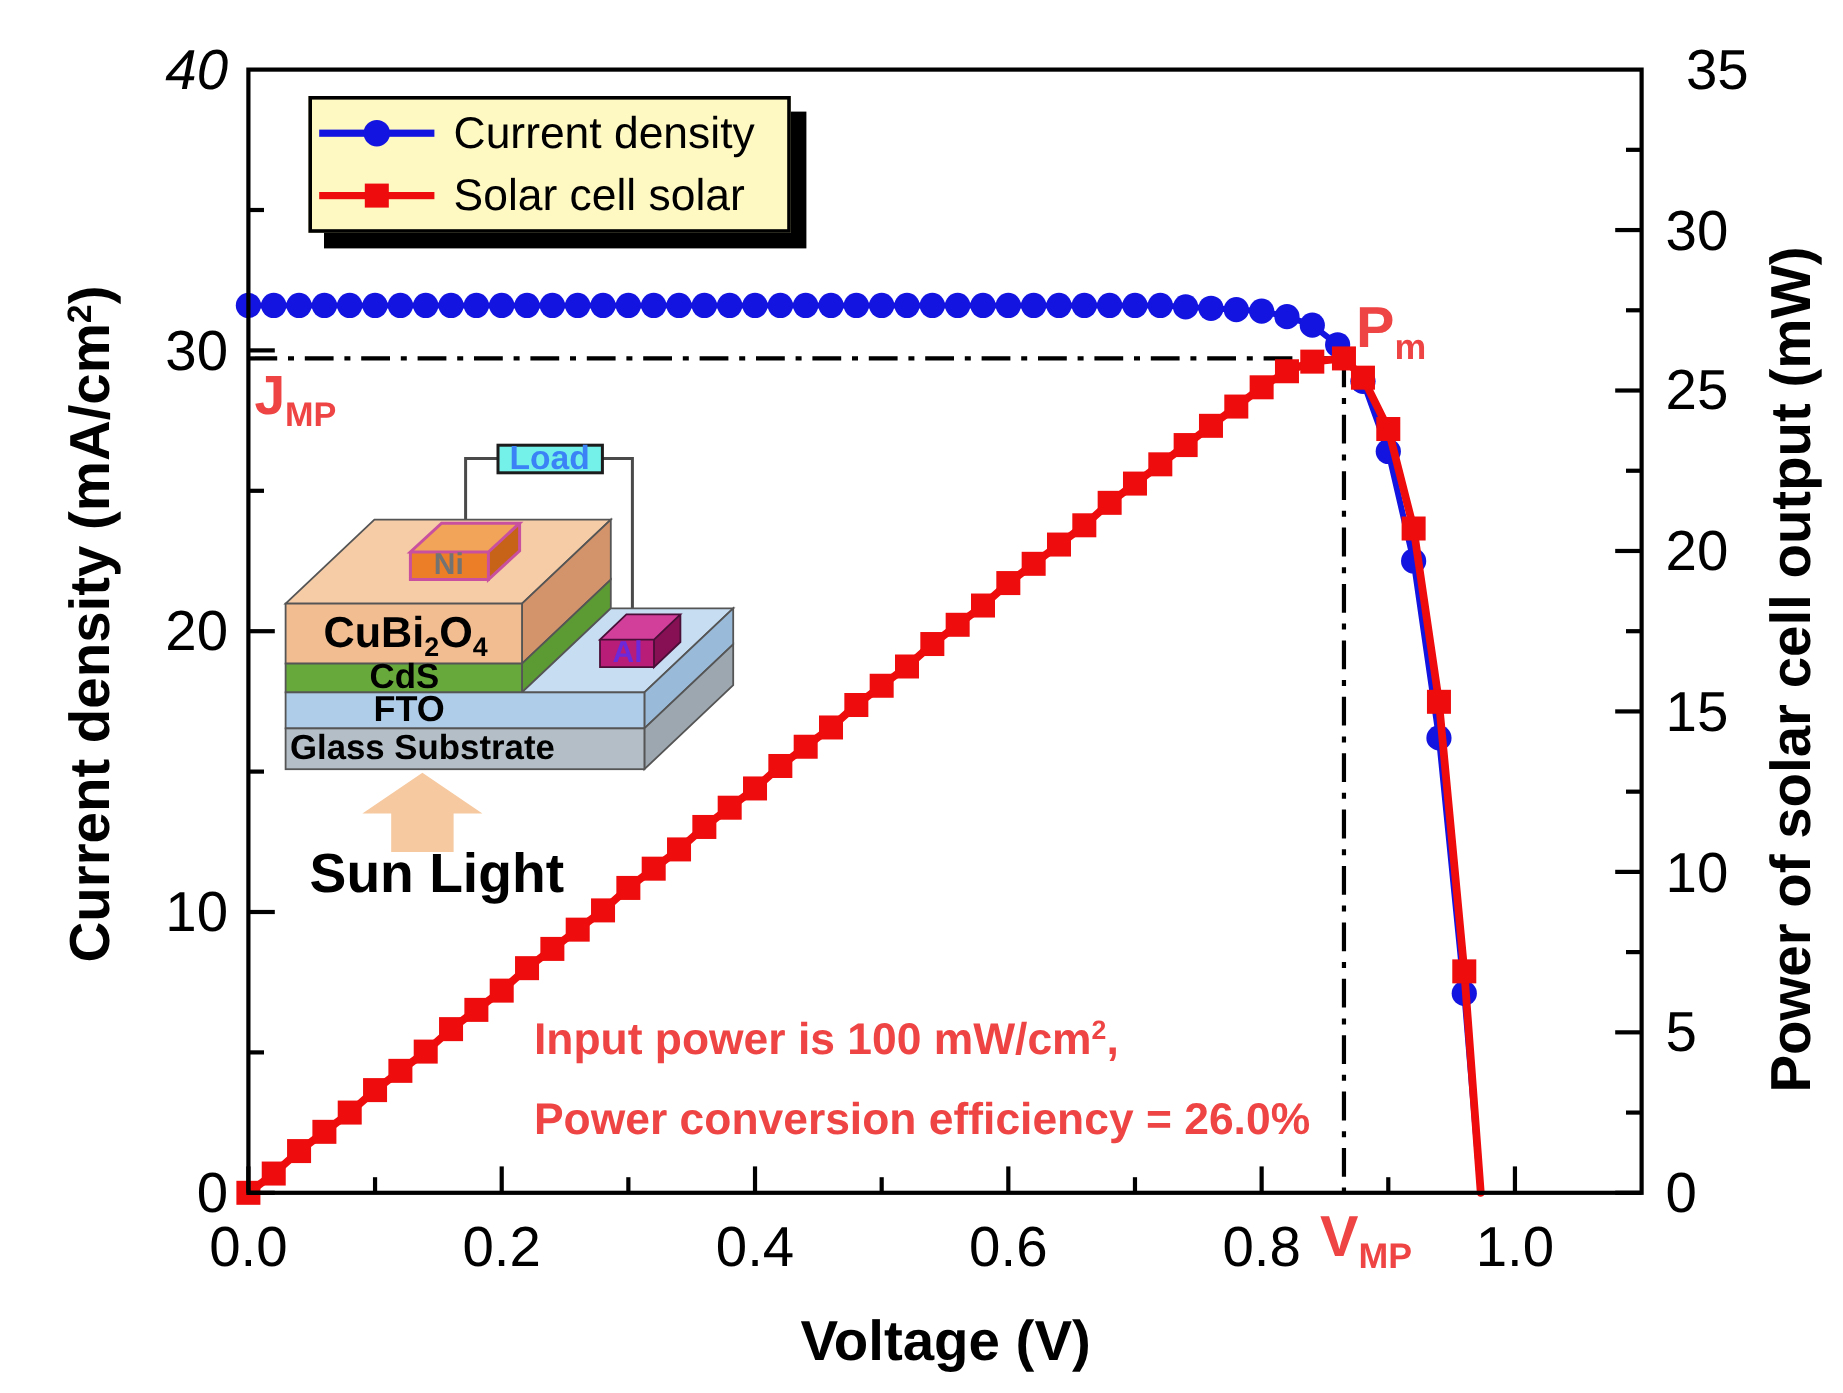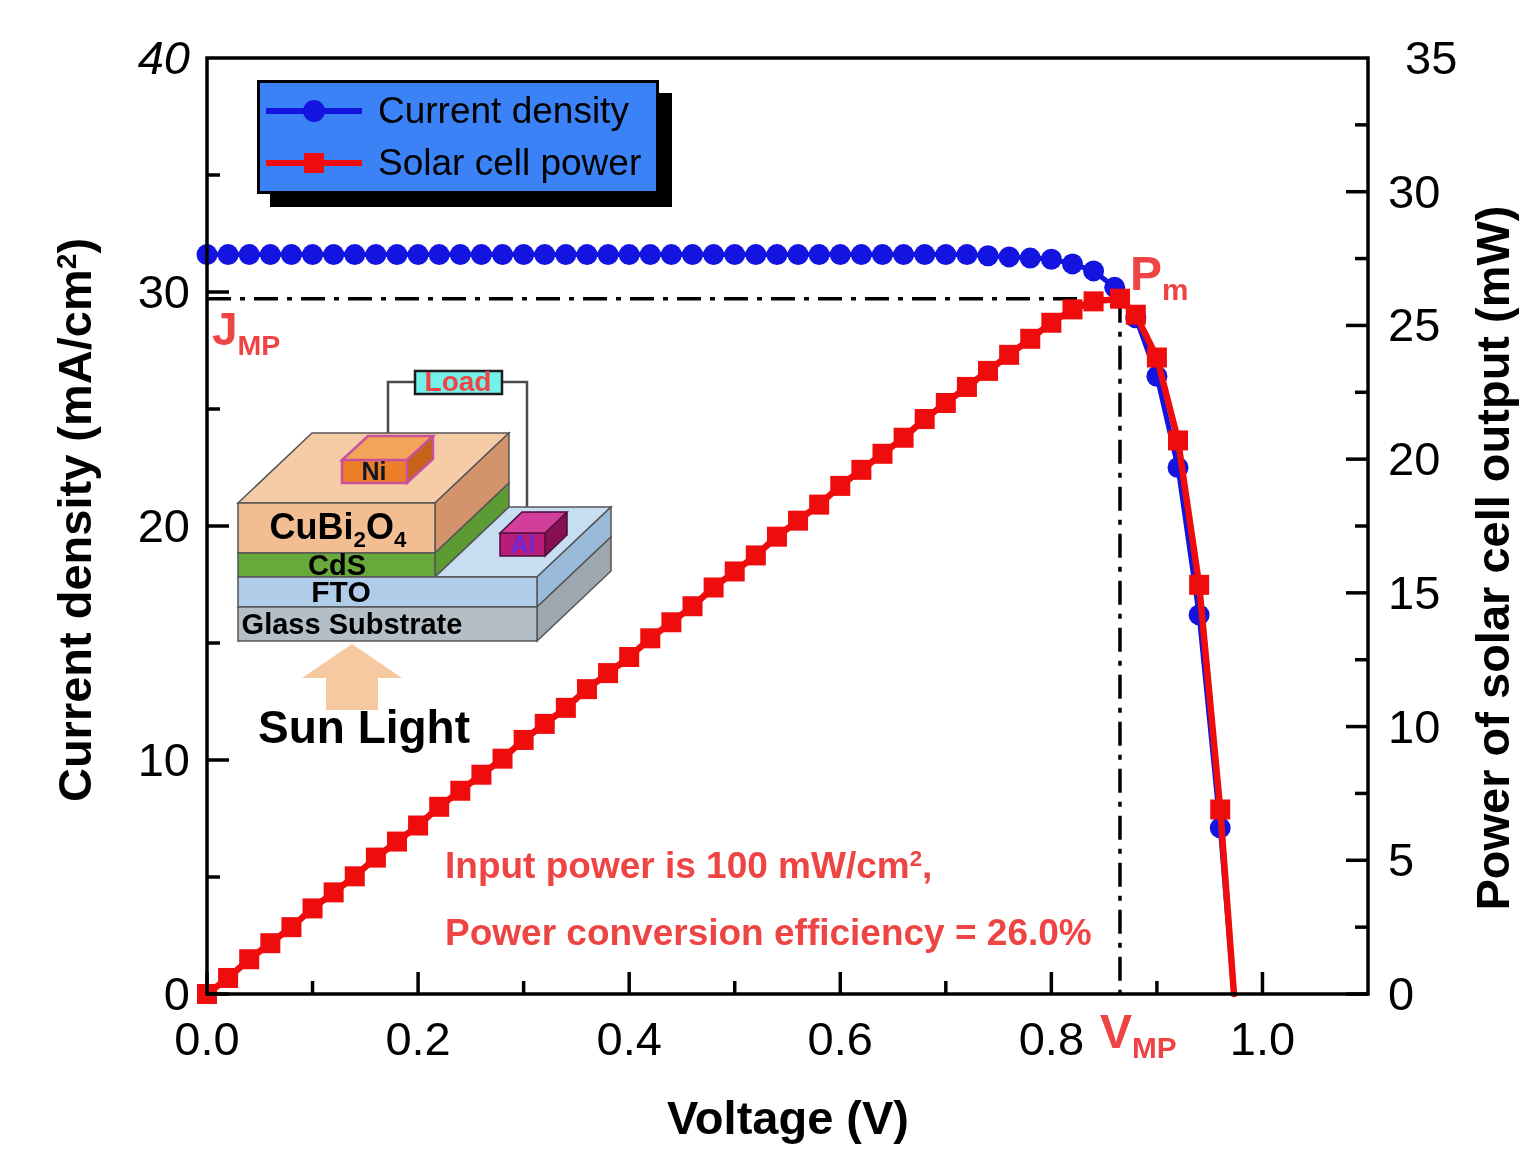--- a/index.html
+++ b/index.html
@@ -9,21 +9,21 @@
   }
   svg{position:absolute;left:0;top:0;}
   .ticklabel{position:absolute;font-size:47px;font-weight:400;color:#000;line-height:54px;}
   .axis-title{position:absolute;font-size:47px;font-weight:700;color:#000;white-space:nowrap;}
   .rot{transform:translate(-50%,-50%) rotate(-90deg);}
   .sup{font-size:0.6em;position:relative;top:-0.55em;}
   .subsc{font-size:0.62em;position:relative;top:0.35em;font-weight:700;}
   .annot{position:absolute;font-weight:700;color:#ef4444;white-space:nowrap;}
   .legend{
     position:absolute;left:257px;top:80px;width:396px;height:108px;
-    background:#3b82f6;border:3px solid #000;box-shadow:13px 13px 0 0 #000;
+    background:#fef9c3;border:3px solid #000;box-shadow:13px 13px 0 0 #000;
     display:flex;flex-direction:column;justify-content:space-evenly;
   }
   .legend-row{display:flex;align-items:center;height:50px;}
   .legend-sample{width:96px;height:24px;position:relative;margin-left:6px;flex:0 0 auto;}
   .legend-line{position:absolute;left:0;right:0;top:50%;margin-top:-3px;height:6px;}
   .legend-dot{position:absolute;left:50%;top:50%;transform:translate(-50%,-50%);}
   .legend-label{font-size:37px;margin-left:16px;white-space:nowrap;}
   .inset-label{position:absolute;font-weight:700;transform:translate(-50%,-50%);white-space:nowrap;text-align:center;}
 </style>
 </head>
@@ -209,21 +209,21 @@
       <span class="legend-line" id="leg-line-0" style="background: rgb(20, 20, 224);"></span>
       <span class="legend-dot" id="leg-dot-0" style="width: 22px; height: 22px; border-radius: 50%; background: rgb(20, 20, 224);"></span>
     </span>
     <span class="legend-label">Current density</span>
   </div>
   <div class="legend-row">
     <span class="legend-sample">
       <span class="legend-line" id="leg-line-1" style="background: rgb(238, 12, 12);"></span>
       <span class="legend-dot" id="leg-dot-1" style="width: 20px; height: 20px; background: rgb(238, 12, 12);"></span>
     </span>
-    <span class="legend-label">Solar cell power</span>
+    <span class="legend-label">Solar cell solar</span>
   </div>
 </div>
 
 <div class="axis-title" style="left:788px;top:1117px;transform:translate(-50%,-50%);">Voltage (V)</div>
 
 <div class="axis-title rot" style="left:74px;top:520px;">
   <span>Current density (mA/cm</span><span class="sup">2</span><span>)</span>
 </div>
 
 <div class="axis-title rot" style="left:1492px;top:558px;">Power of solar cell output (mW)</div>
@@ -242,23 +242,23 @@
   <span>Input power is 100 mW/cm</span><span class="sup">2</span><span>,</span>
 </div>
 <div class="annot" style="left:445px;top:912px;font-size:37px;">Power conversion efficiency = 26.0%</div>
 
 <div class="inset-label" style="left:338px;top:527px;font-size:36px;">
   <span>CuBi</span><span class="subsc">2</span><span>O</span><span class="subsc">4</span>
 </div>
 <div class="inset-label" style="left:337px;top:565px;font-size:29px;">CdS</div>
 <div class="inset-label" style="left:341px;top:592px;font-size:30px;">FTO</div>
 <div class="inset-label" style="left:352px;top:624px;font-size:29px;">Glass Substrate</div>
-<div class="inset-label" style="left:374px;top:471px;font-size:25px;color:#0f172a;">Ni</div>
+<div class="inset-label" style="left:374px;top:471px;font-size:25px;color:#737373;">Ni</div>
 <div class="inset-label" style="left:523px;top:544px;font-size:25px;color:#6d28d9;">Al</div>
-<div class="inset-label" id="load-label" style="left: 458px; top: 382px; font-size: 28px; color: #ef4444;">Load</div>
+<div class="inset-label" id="load-label" style="left: 458px; top: 382px; font-size: 28px; color: #3b82f6;">Load</div>
 <div class="inset-label" style="left:364px;top:727px;font-size:46px;">Sun Light</div>
 
 <div class="ticklabel" style="left:137px;top:1012px;width:140px;text-align:center;">0.0</div>
 <div class="ticklabel" style="left:348.0909090909091px;top:1012px;width:140px;text-align:center;">0.2</div>
 <div class="ticklabel" style="left:559.1818181818182px;top:1012px;width:140px;text-align:center;">0.4</div>
 <div class="ticklabel" style="left:770.2727272727273px;top:1012px;width:140px;text-align:center;">0.6</div>
 <div class="ticklabel" style="left:981.3636363636365px;top:1012px;width:140px;text-align:center;">0.8</div>
 <div class="ticklabel" style="left:1192.4545454545455px;top:1012px;width:140px;text-align:center;">1.0</div>
 <div class="ticklabel" style="left:75px;top:967px;width:115px;text-align:right;">0</div>
 <div class="ticklabel" style="left:75px;top:733px;width:115px;text-align:right;">10</div>

